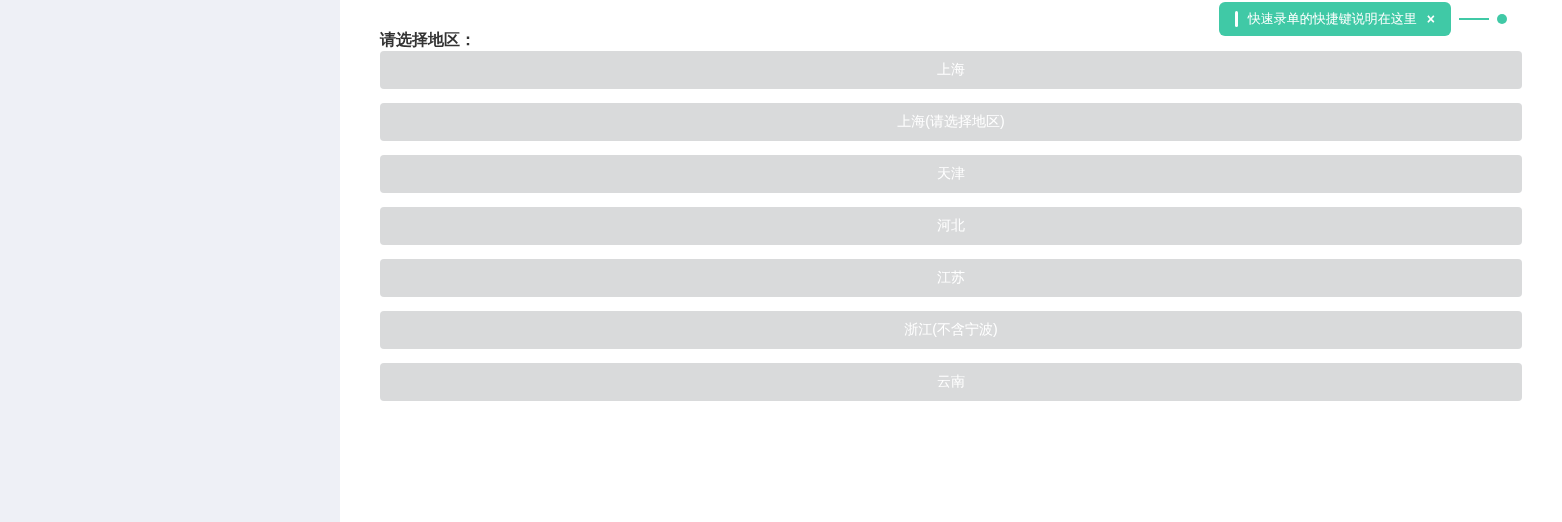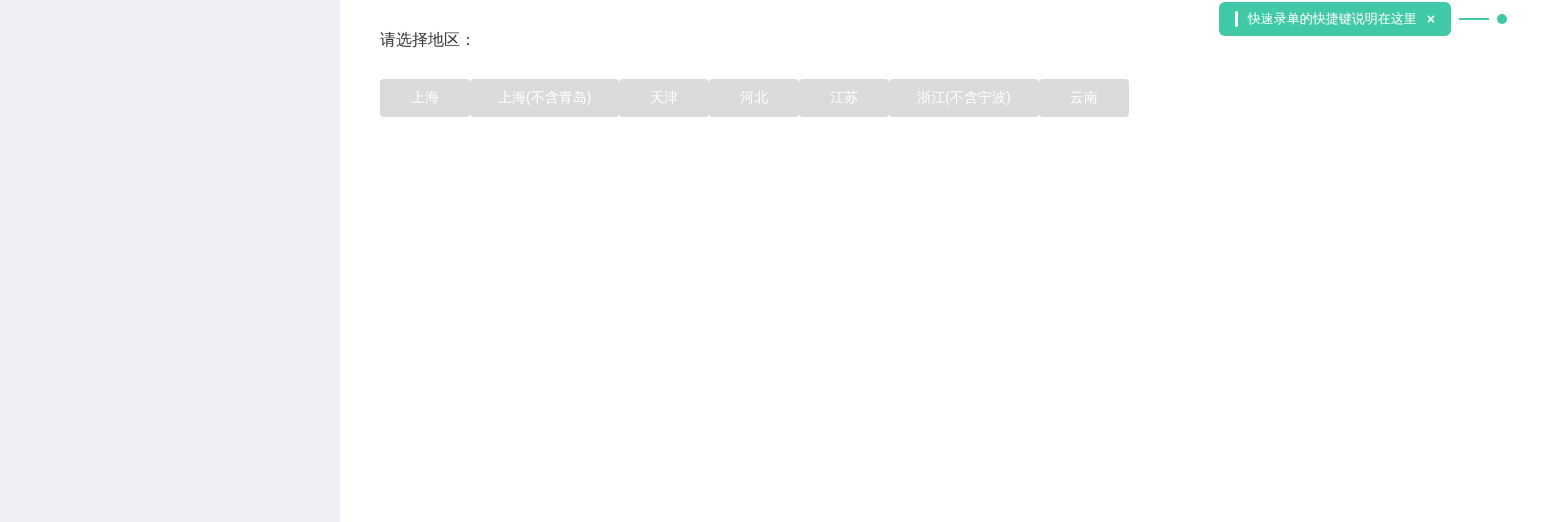--- a/index.html
+++ b/index.html
@@ -32,27 +32,28 @@
       top: 0;
       right: 0;
       bottom: 0;
       background: #ffffff;
       padding: 30px 40px;
     }
 
     .page-title {
       font-size: 16px;
       color: #333;
-      font-weight: normal;
-      margin-bottom: 28px;
+      font-weight: bold;
     }
 
     .region-buttons {
       display: flex;
       flex-wrap: wrap;
+      gap: 14px;
+      flex-direction: column;
     }
 
     .region-btn {
       background: #d9dadb;
       border: none;
       border-radius: 4px;
       color: #ffffff;
       font-size: 14px;
       padding: 10px 28px;
       cursor: pointer;
@@ -119,21 +120,21 @@
 
 <div class="left-sidebar"></div>
 
 <div class="main-content">
 
   <div class="page-title">请选择地区：</div>
 
   <div class="region-buttons">
 
   <button class="region-btn">上海</button>
-      <button class="region-btn">上海(不含青岛)</button>
+      <button class="region-btn">上海(请选择地区)</button>
       <button class="region-btn">天津</button>
       <button class="region-btn">河北</button>
       <button class="region-btn">江苏</button>
       <button class="region-btn">浙江(不含宁波)</button>
       <button class="region-btn">云南</button>
     </div>
 
 </div>
 
 <div class="tooltip-container">

